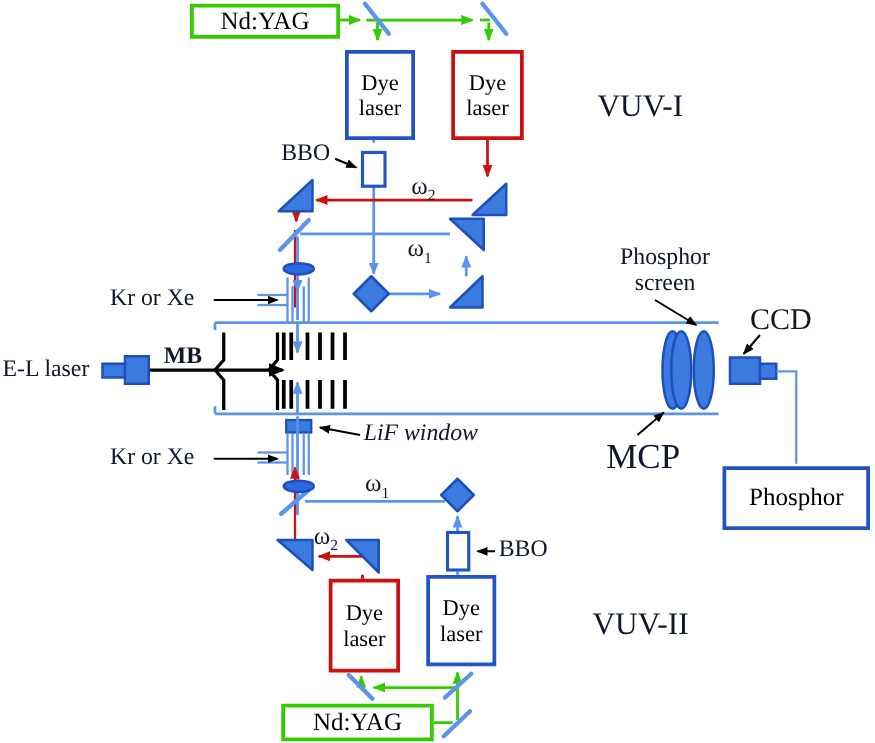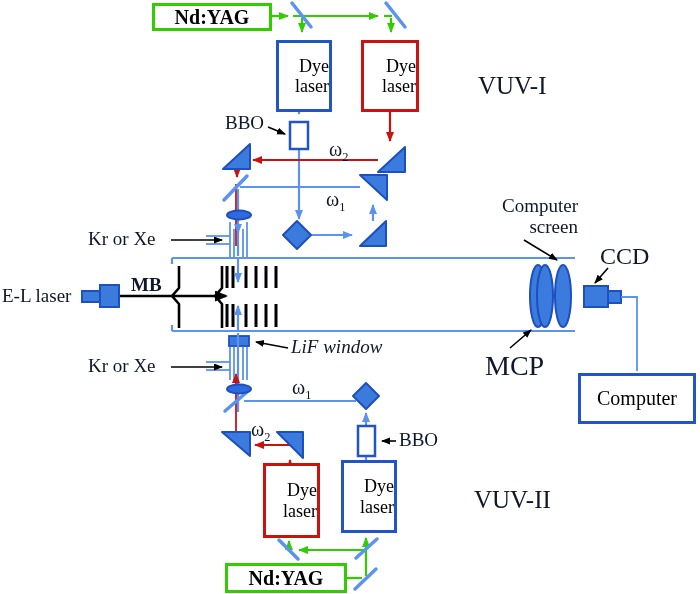--- a/index.html
+++ b/index.html
@@ -2,26 +2,26 @@
 <html><head>
 <meta charset="utf-8">
 <style>
   html,body{margin:0;padding:0;background:#fff;}
   #fig{position:relative;width:700px;height:594px;background:#fff;overflow:hidden;
        font-family:"Liberation Serif","DejaVu Serif",serif;}
   #fig svg{position:absolute;left:0;top:0;}
   .box{position:absolute;background:#fff;box-sizing:border-box;display:flex;
        align-items:center;justify-content:center;text-align:center;
        color:#000;line-height:1.12;}
-  .b-green{border:3px solid #33CC00;font-weight:bold;}
+  .b-green{border:3px solid #33CC00;}
   .b-blue{border:3px solid #2255C4;}
   .b-red{border:3px solid #CC1111;}
   .lbl{position:absolute;color:#0f172a;white-space:nowrap;}
   .lbl sub{font-size:62%;}
-  .wrap{white-space:normal;text-align:right;}
+  .wrap{white-space:normal;text-align:center;}
 </style>
 </head>
 <body>
 
 <div id="fig">
 
 <svg width="700" height="594" viewBox="0 0 700 594">
   <defs>
     <marker id="mGreen" markerUnits="userSpaceOnUse" markerWidth="12" markerHeight="10" refX="9" refY="4" orient="auto">
       <path d="M0,0 L10,4 L0,8 Z" fill="#33CC00"></path>
@@ -191,21 +191,21 @@
 
 <div class="box b-blue" style="left:276px;top:40px;width:56px;height:72px;font-size:18px;">
       <span class="wrap">Dye laser</span>
     </div>
 
 <div class="box b-red" style="left:361px;top:40px;width:58px;height:72px;font-size:18px;">
       <span class="wrap">Dye laser</span>
     </div>
 
 <div class="box b-blue" style="left:578px;top:373px;width:118px;height:51px;font-size:20px;">
-      <span>Computer</span>
+      <span>Phosphor</span>
     </div>
 
 <div class="box b-red" style="left:263px;top:463px;width:57px;height:75px;font-size:18px;">
       <span class="wrap">Dye laser</span>
     </div>
 
 <div class="box b-blue" style="left:341px;top:460px;width:56px;height:73px;font-size:18px;">
       <span class="wrap">Dye laser</span>
     </div>
 
@@ -223,17 +223,17 @@
 <div class="lbl" style="left:326px;top:188px;font-size:20px;"><span>ω</span><sub>1</sub></div>
 <div class="lbl" style="left:292px;top:376px;font-size:20px;"><span>ω</span><sub>1</sub></div>
 <div class="lbl" style="left:251px;top:418px;font-size:20px;"><span>ω</span><sub>2</sub></div>
 
 <div class="lbl" style="left:88px;top:228px;font-size:19px;">Kr or Xe</div>
 <div class="lbl" style="left:88px;top:355px;font-size:19px;">Kr or Xe</div>
 <div class="lbl" style="left:2px;top:285px;font-size:19px;">E-L laser</div>
 <div class="lbl" style="left:131px;top:274px;font-size:19px;font-weight:bold;">MB</div>
 <div class="lbl" style="left:291px;top:336px;font-size:19px;font-style:italic;">LiF window</div>
 
-<div class="lbl wrap" style="left:486px;top:196px;width:92px;font-size:19px;white-space:normal;line-height:1.1;">Computer screen</div>
+<div class="lbl wrap" style="left:486px;top:196px;width:92px;font-size:19px;white-space:normal;line-height:1.1;">Phosphor screen</div>
 <div class="lbl" style="left:485px;top:350px;font-size:28px;">MCP</div>
 <div class="lbl" style="left:600px;top:243px;font-size:24px;">CCD</div>
 
 </div>
 
 </body></html>

